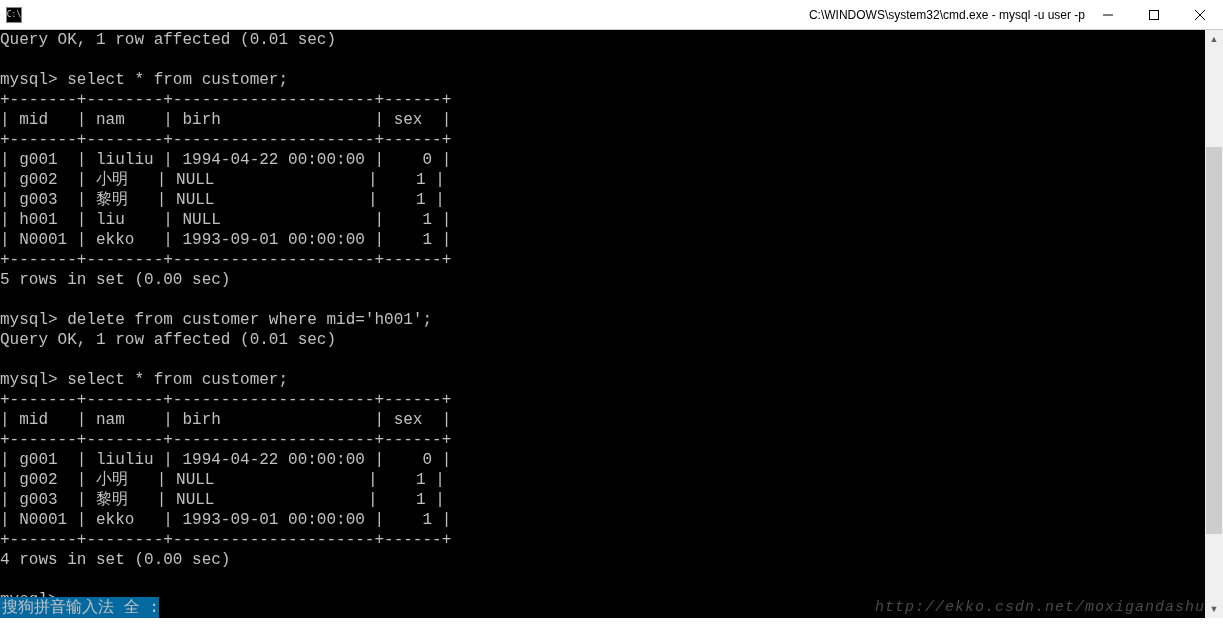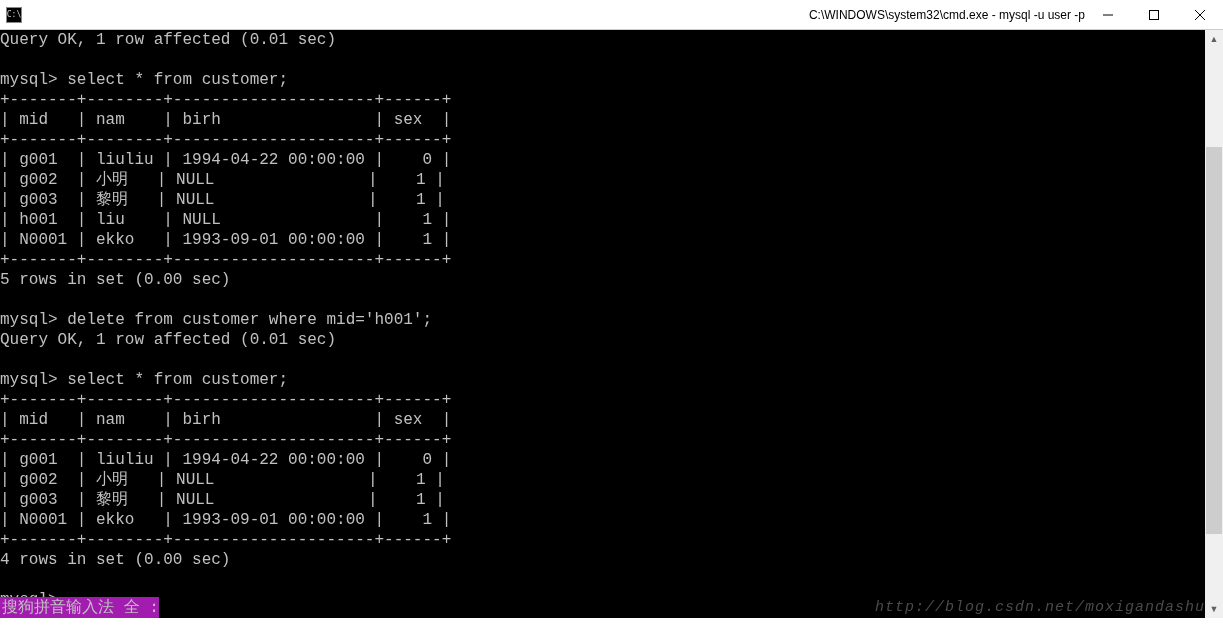--- a/index.html
+++ b/index.html
@@ -99,21 +99,21 @@
     width: 16px;
     background: #cdcdcd;
   }
   .scroll-down { position: absolute; bottom: 0; }
   .ime-bar {
     position: absolute;
     left: 0;
     bottom: 0;
     height: 21px;
     color: #c0c0c0;
-    background: #a21caf;
+    background: #0369a1;
     font-family: "NSimSun","SimSun",monospace;
     font-size: 16px;
     padding-left: 2px;
     display: flex;
     align-items: flex-end;
   }
   .watermark {
     position: absolute;
     right: 18px;
     bottom: 2px;
@@ -192,14 +192,14 @@
     <div class="scroll-btn">▲</div>
     <div class="scroll-track">
       <div class="scroll-thumb" id="thumb" style="top: 18%; height: 70%;"></div>
     </div>
     <div class="scroll-btn scroll-down">▼</div>
   </div>
 
   <div class="ime-bar">
     <span>搜狗拼音输入法 全 :</span>
   </div>
-  <div class="watermark">http://blog.csdn.net/moxigandashu</div>
+  <div class="watermark">http://ekko.csdn.net/moxigandashu</div>
 </div>
 
 </body></html>

